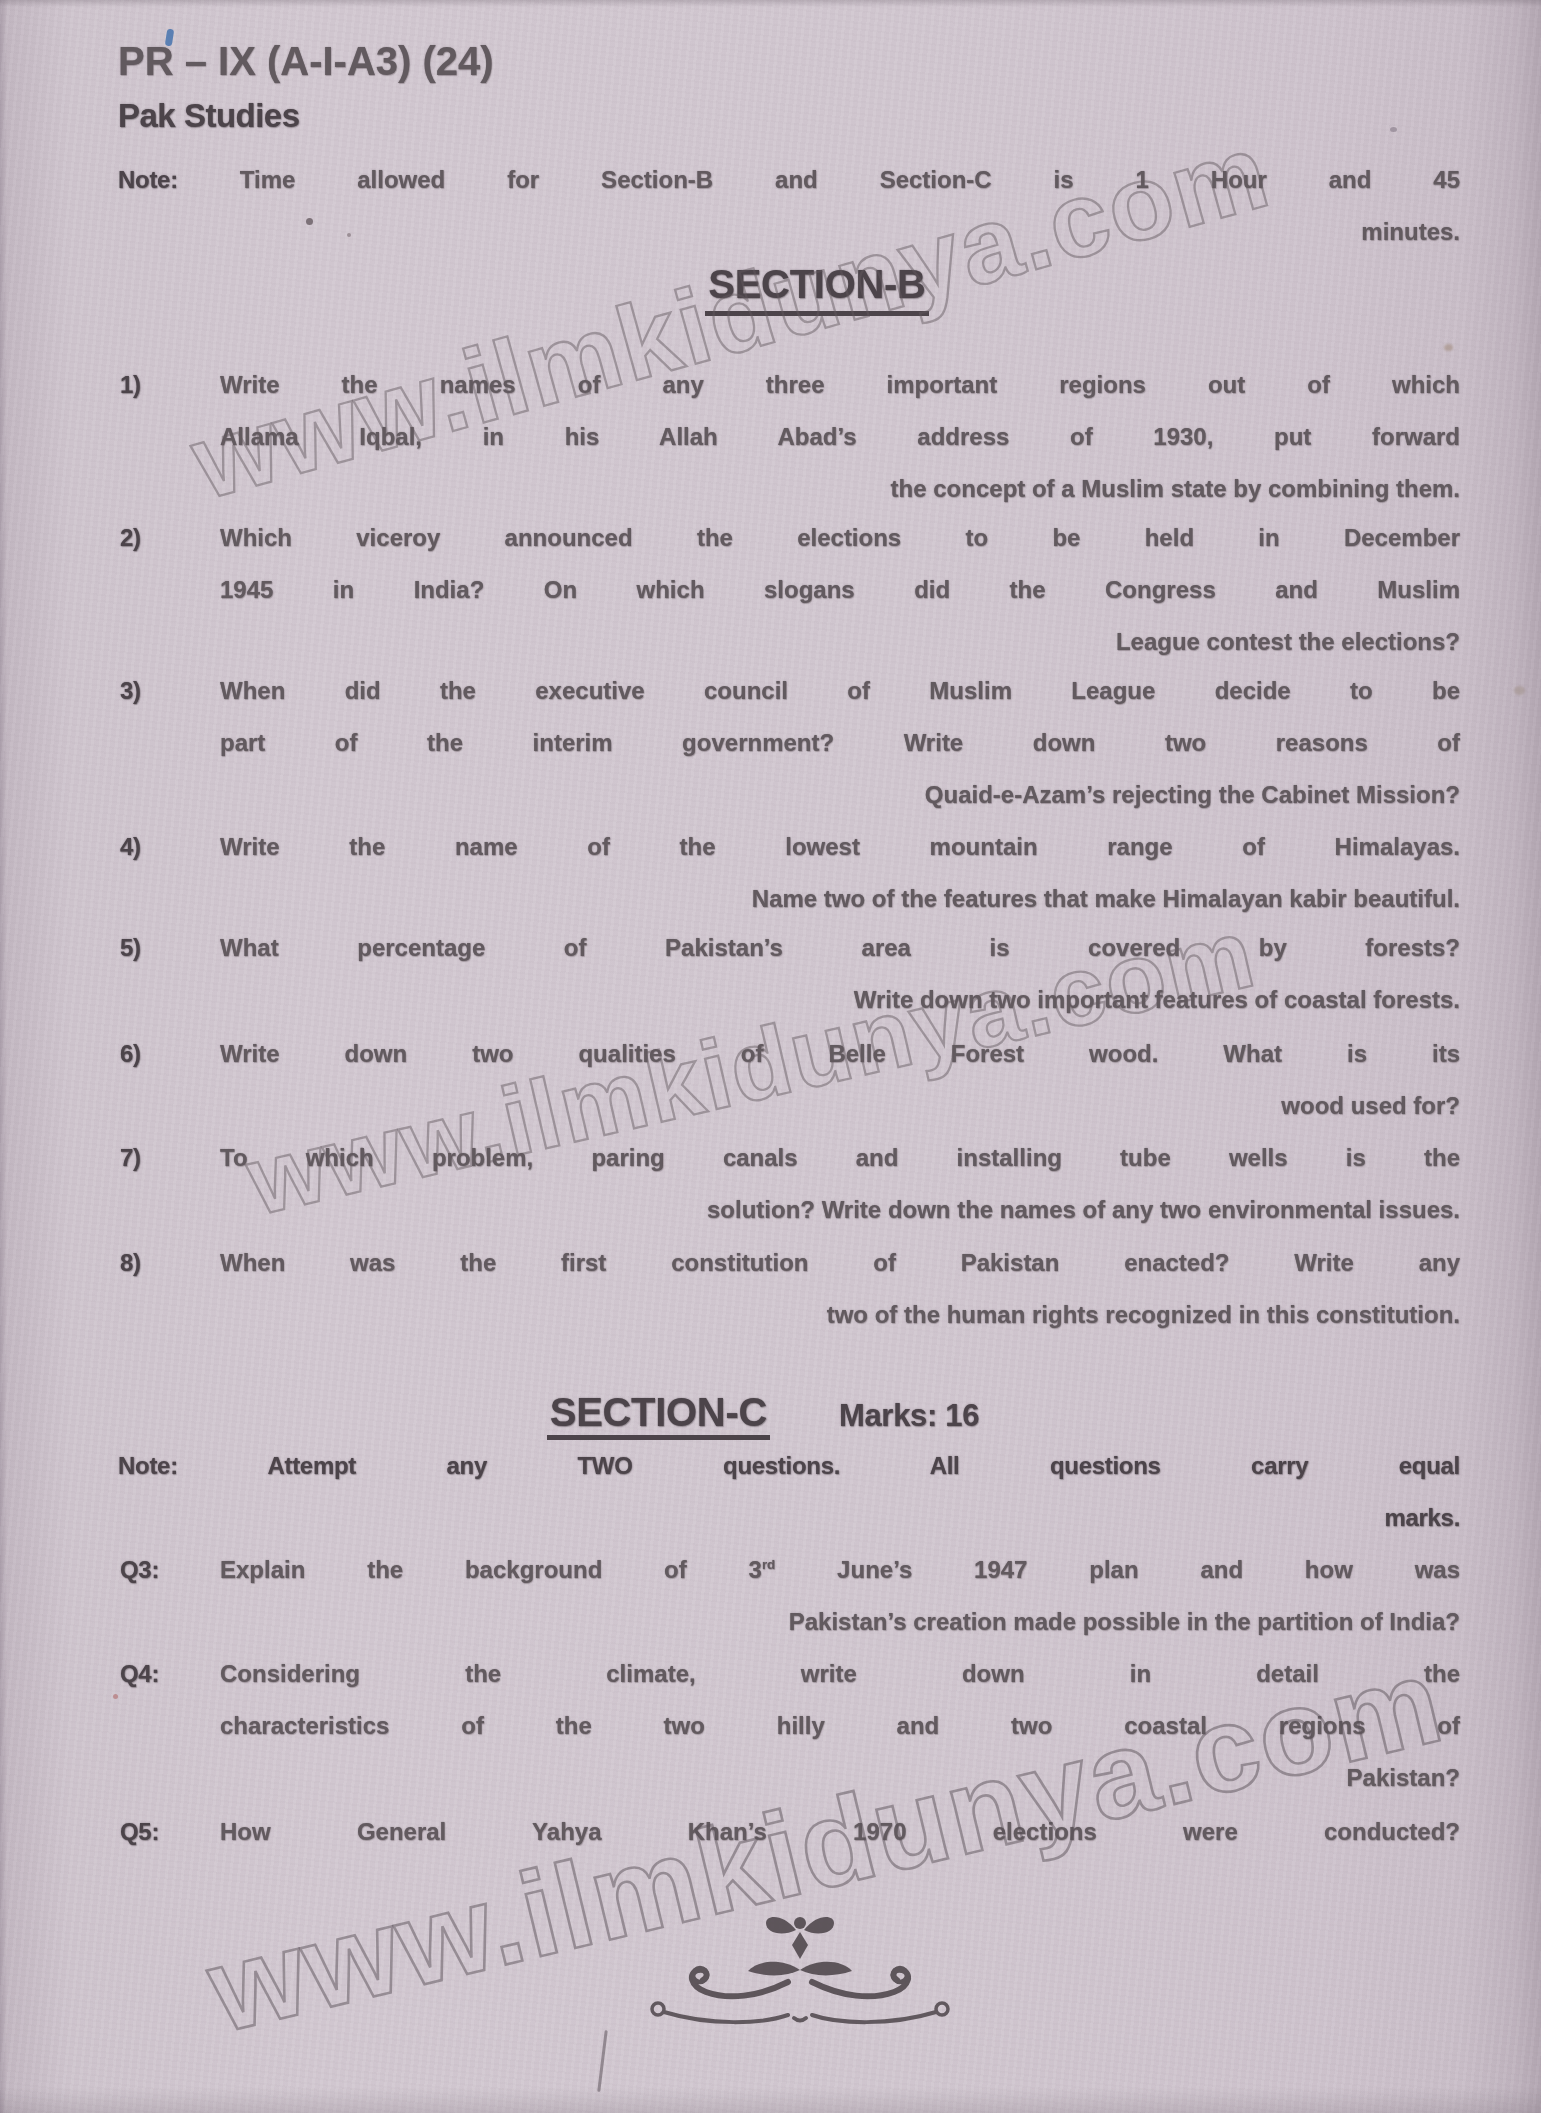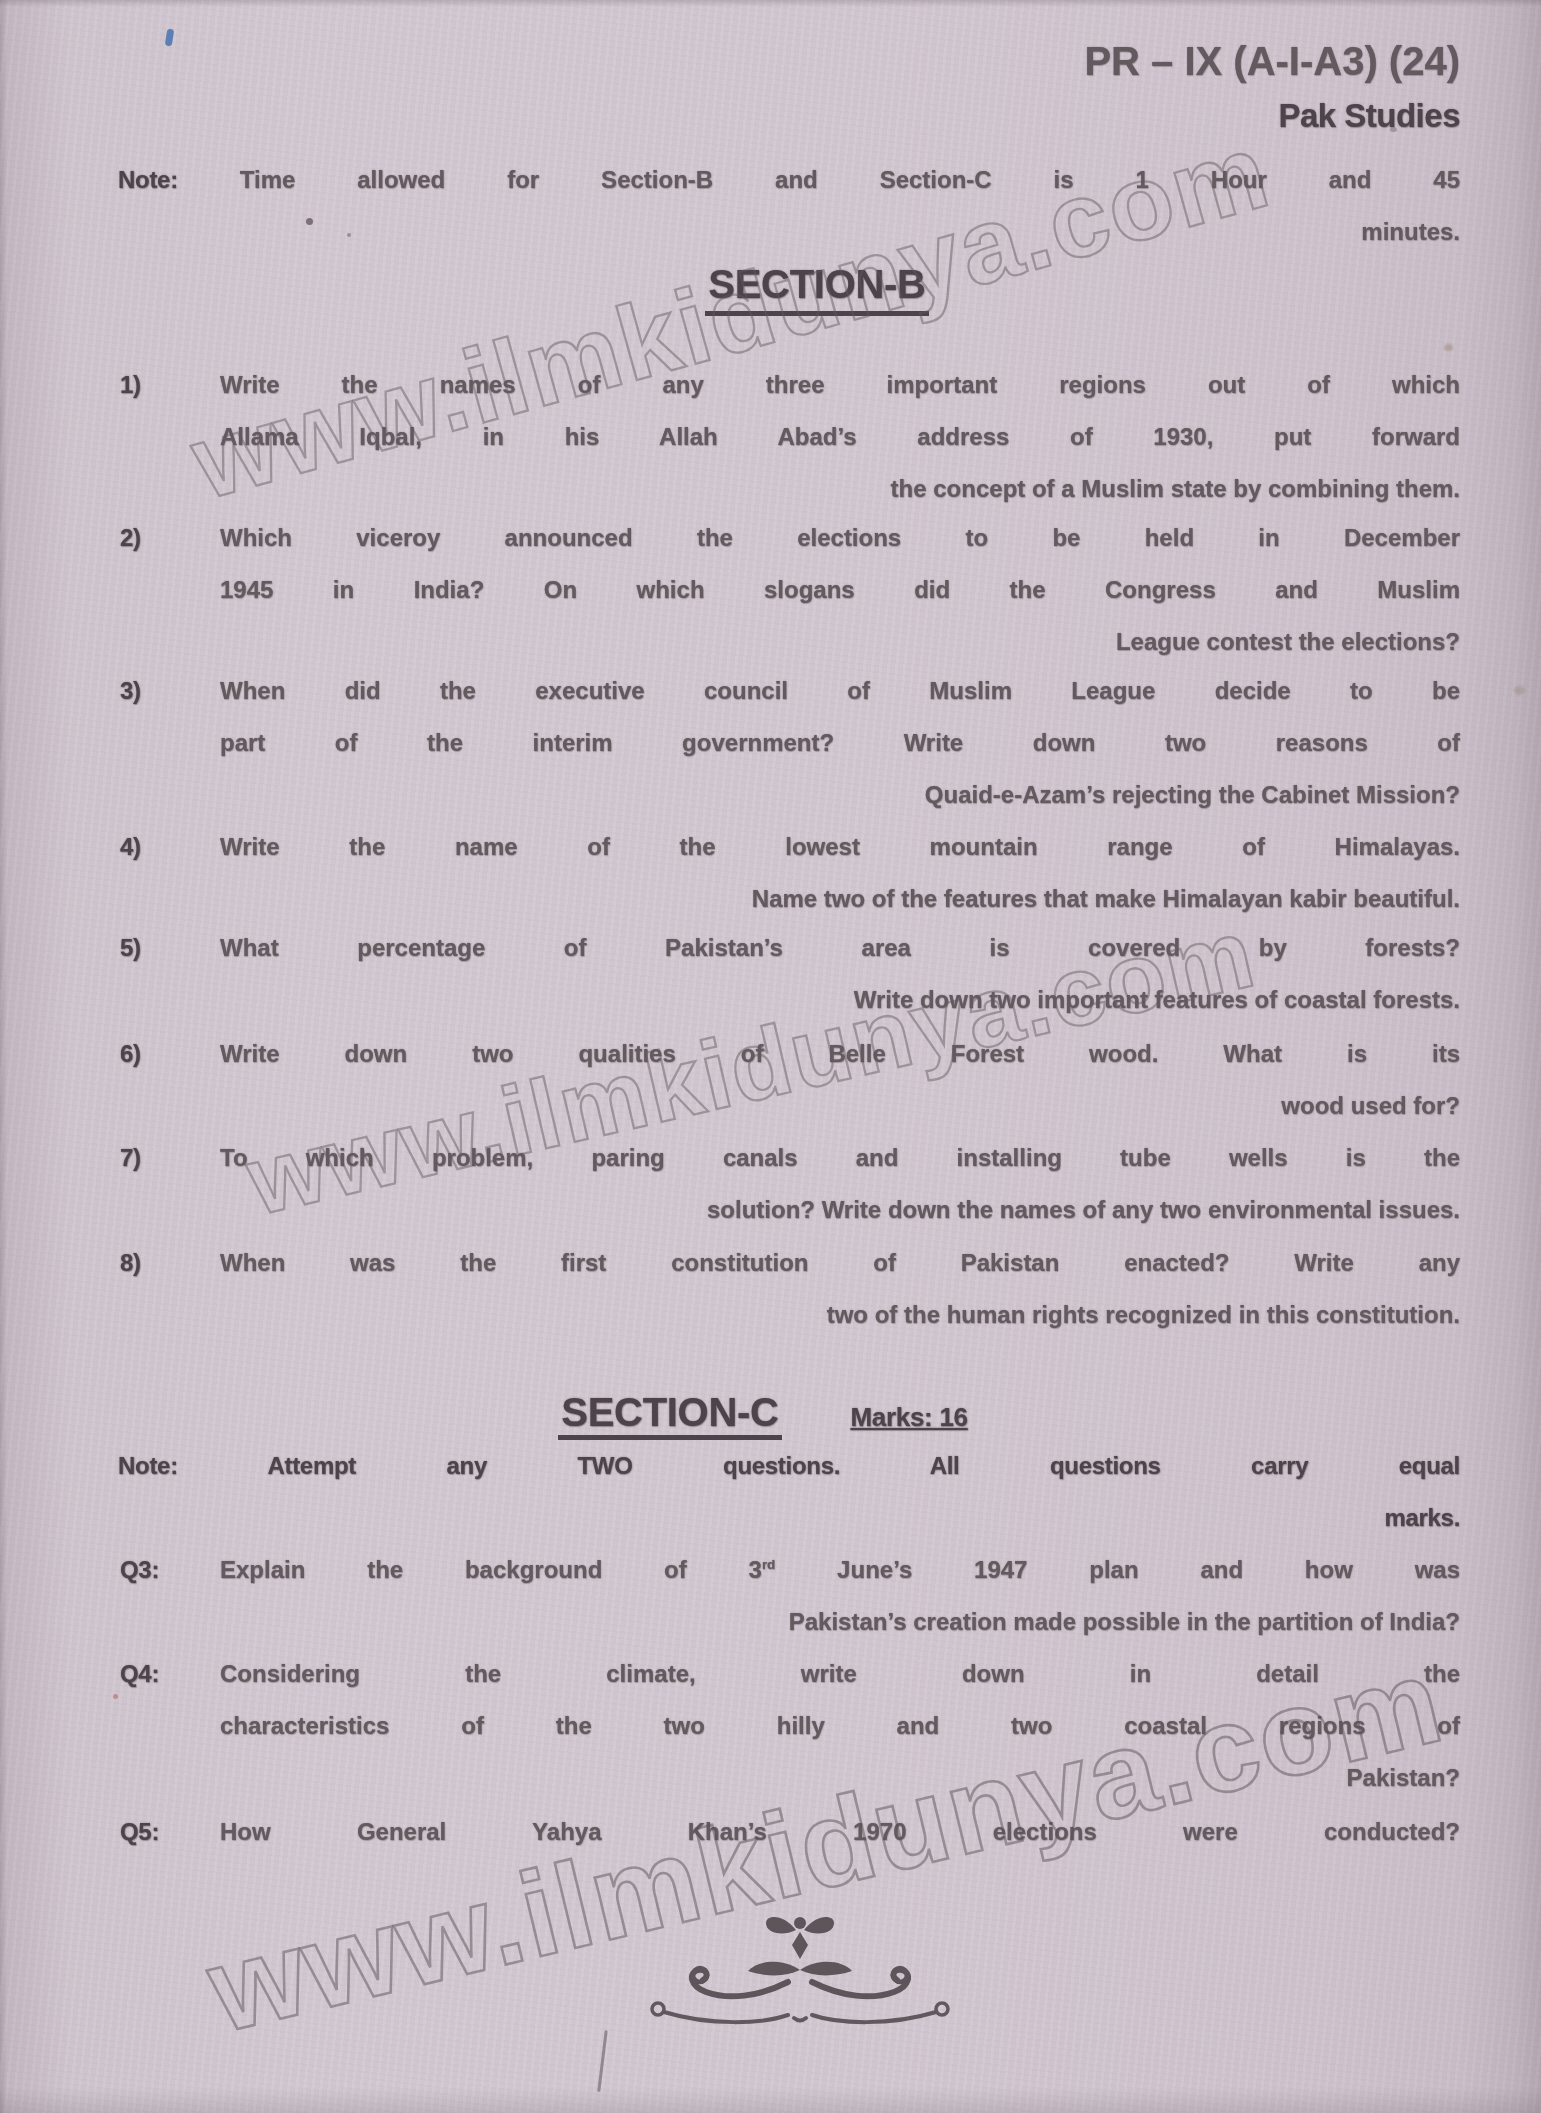--- a/index.html
+++ b/index.html
@@ -15,30 +15,30 @@
     color:#625a5f;
   }
   .ink{ text-shadow:0 0 1.3px rgba(96,86,92,.65), .6px .6px .8px rgba(96,86,92,.35); }
   .strong{ color:#4c444a; text-shadow:0 0 1.6px rgba(66,56,64,.55), .7px .7px 1px rgba(66,56,64,.35); letter-spacing:-.3px;}
   .block{position:absolute;left:118px;width:1342px;font-size:24px;line-height:52px;font-weight:700;}
   .qlabel{position:absolute;left:2px;top:0;width:98px;}
   .withIndent .lines{margin-left:102px;}
   .line{height:52px;line-height:52px;text-align:right;white-space:nowrap;}
   .line.just{white-space:normal;text-align:justify;text-align-last:justify;}
   .line sup{font-size:.56em;line-height:0;vertical-align:super;}
-  .hdr{position:absolute;left:118px;width:1342px;text-align:right;font-weight:700;}
+  .hdr{position:absolute;left:118px;width:1342px;text-align:left;font-weight:700;}
   #paperCode{top:36px;font-size:40px;line-height:50px;}
   #paperTitle{top:88px;font-size:33px;line-height:56px;letter-spacing:-.5px;}
   .sec-head{position:absolute;left:118px;width:1342px;text-align:center;font-weight:700;font-size:40px;line-height:52px;}
   .sec-head .u{border-bottom:5px solid #4c444a;padding:0 3px 1px;}
   #secB{top:258px;}
   #secB .u{display:inline-block;transform:translateX(28px);}
   #secC{top:1386px;}
   #secC .inner{display:inline-block;transform:translateX(-26px);}
-  #secC .marks{margin-left:58px;border-bottom:none;font-size:26px;text-decoration:underline;}
+  #secC .marks{margin-left:58px;border-bottom:none;font-size:31px;}
   
   .wm{
     position:absolute;font-weight:700;white-space:nowrap;z-index:6;
     color:transparent;-webkit-text-stroke:2.3px rgba(97,88,94,.52);
     letter-spacing:2px;opacity:.9;pointer-events:none;
   }
   #wm1{left:196px;top:404px;font-size:106px;transform:rotate(-15.5deg);transform-origin:0 50%;}
   #wm2{left:250px;top:1126px;font-size:98px;transform:rotate(-13deg);transform-origin:0 50%;}
   #wm3{left:212px;top:1922px;font-size:121px;-webkit-text-stroke:2.6px rgba(90,81,87,.55);transform:rotate(-13.5deg);transform-origin:0 50%;}
   .speck{position:absolute;border-radius:50%;}

